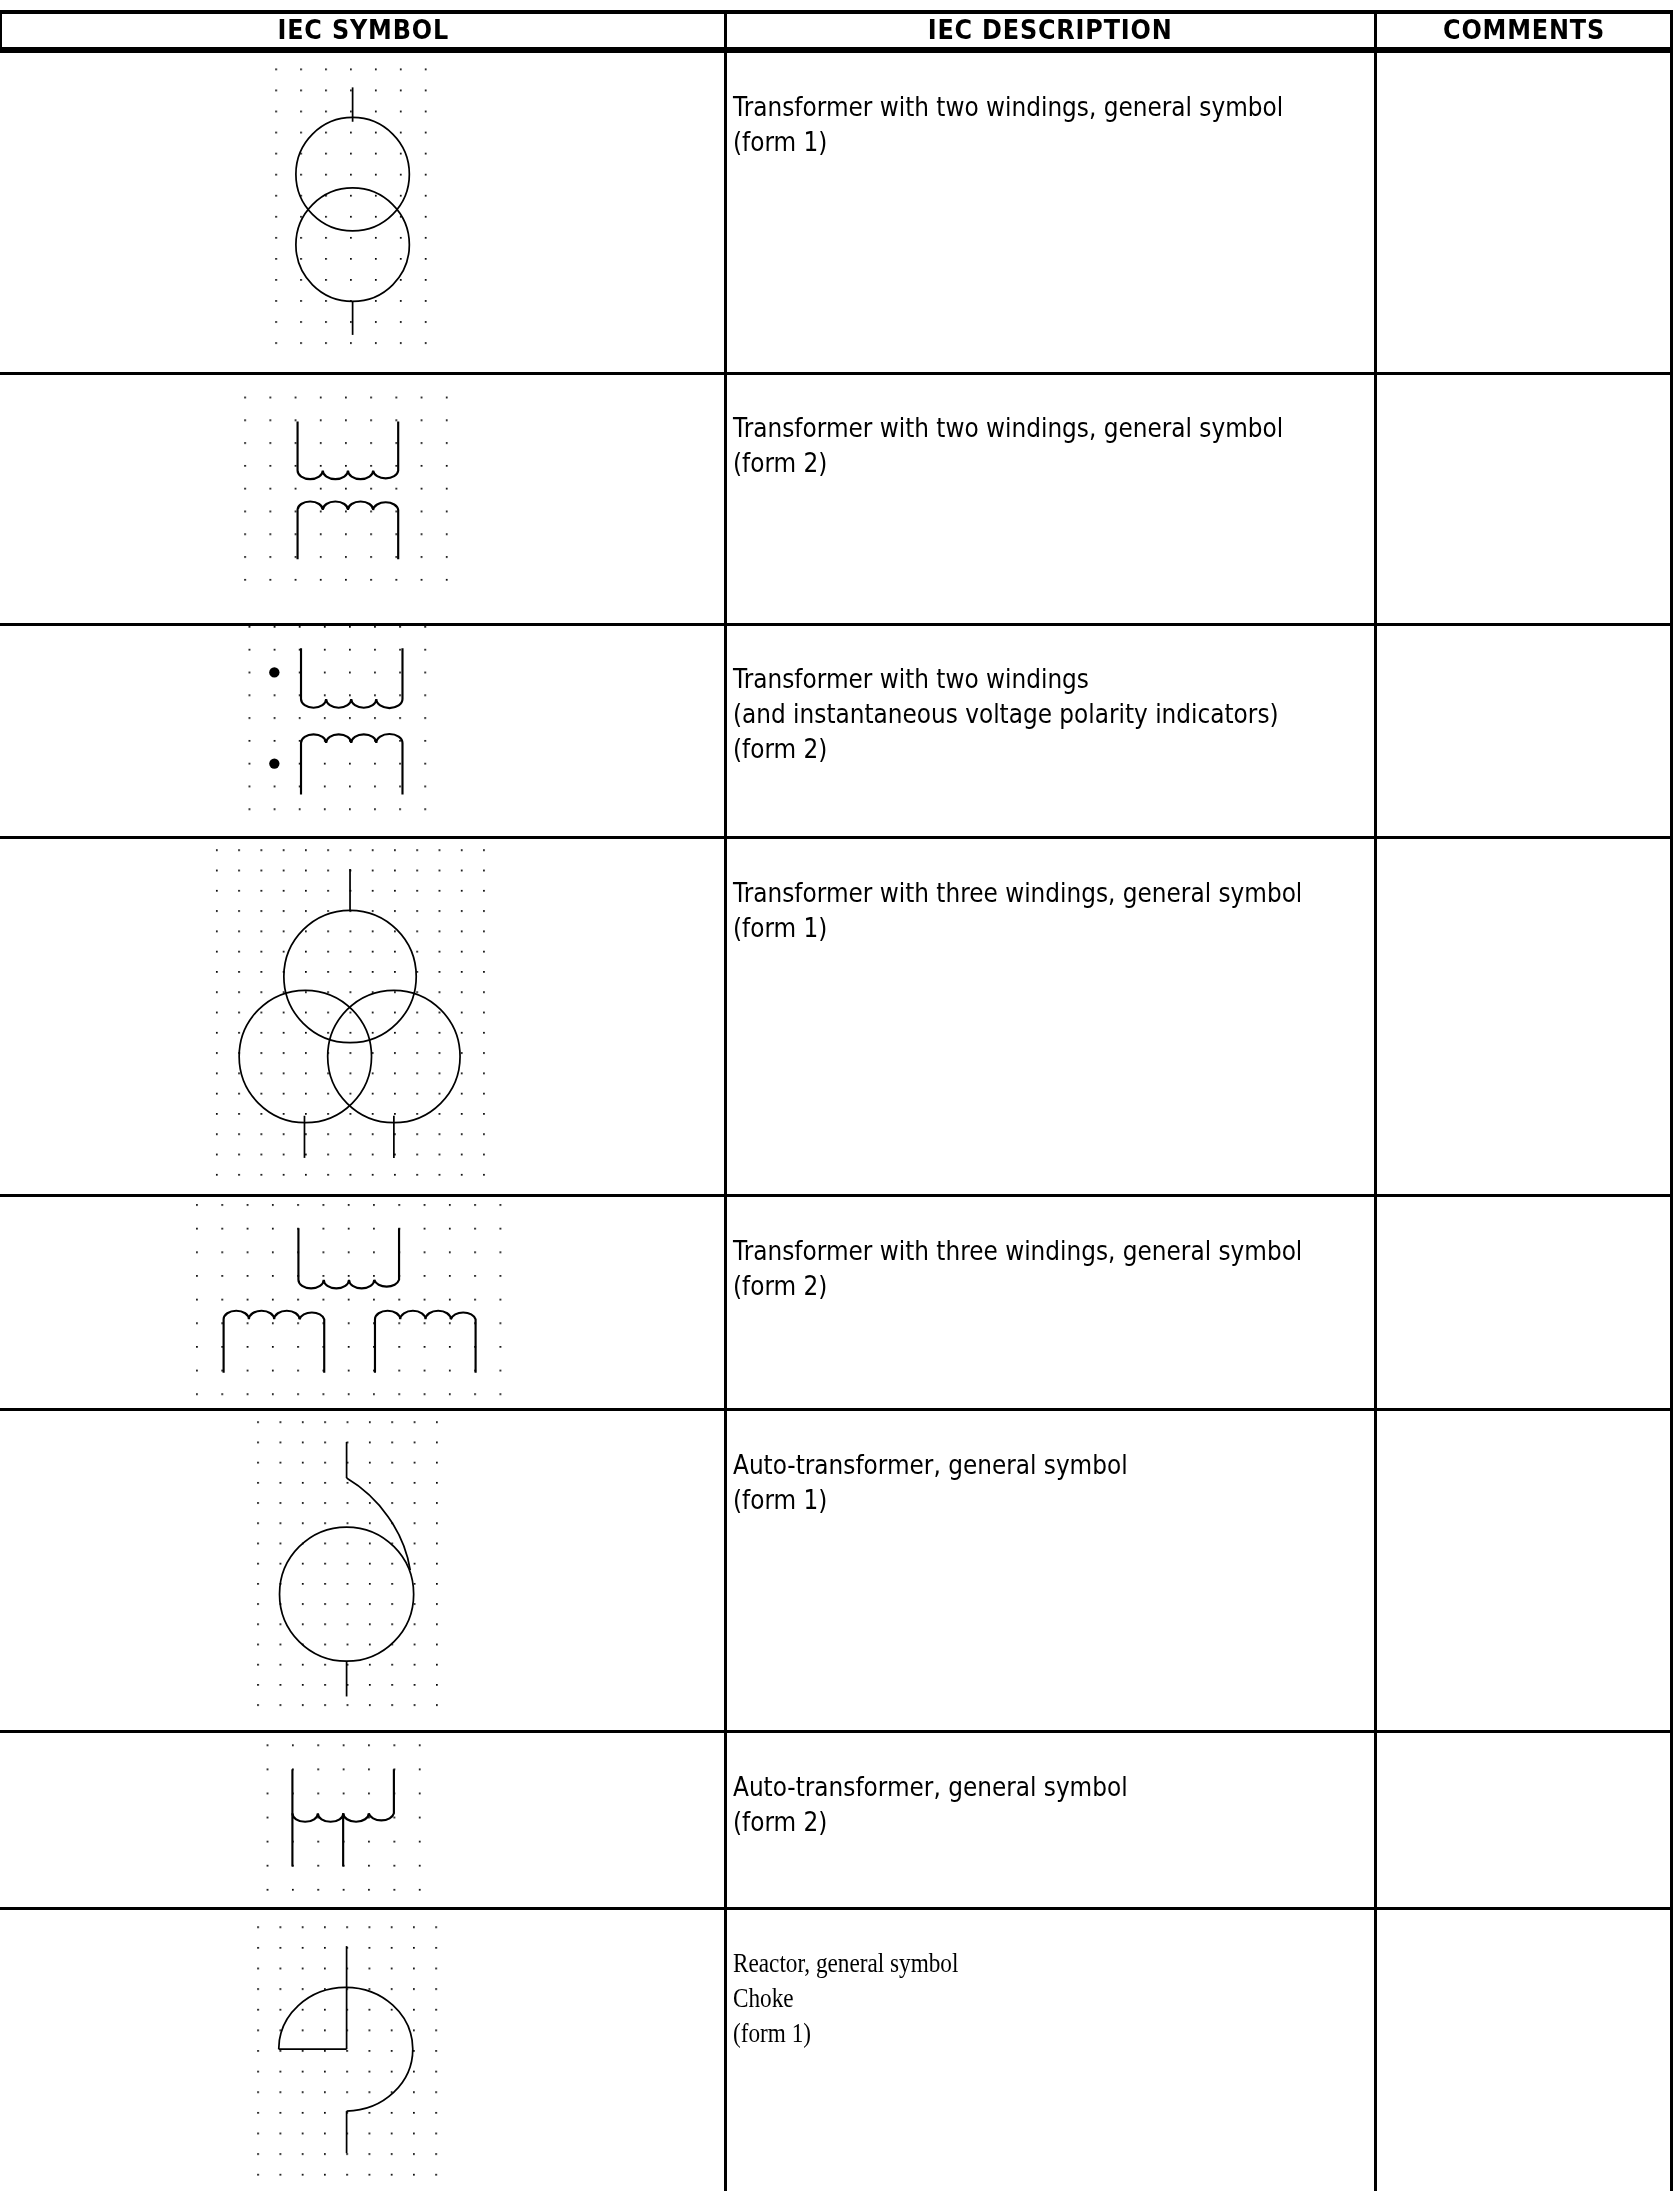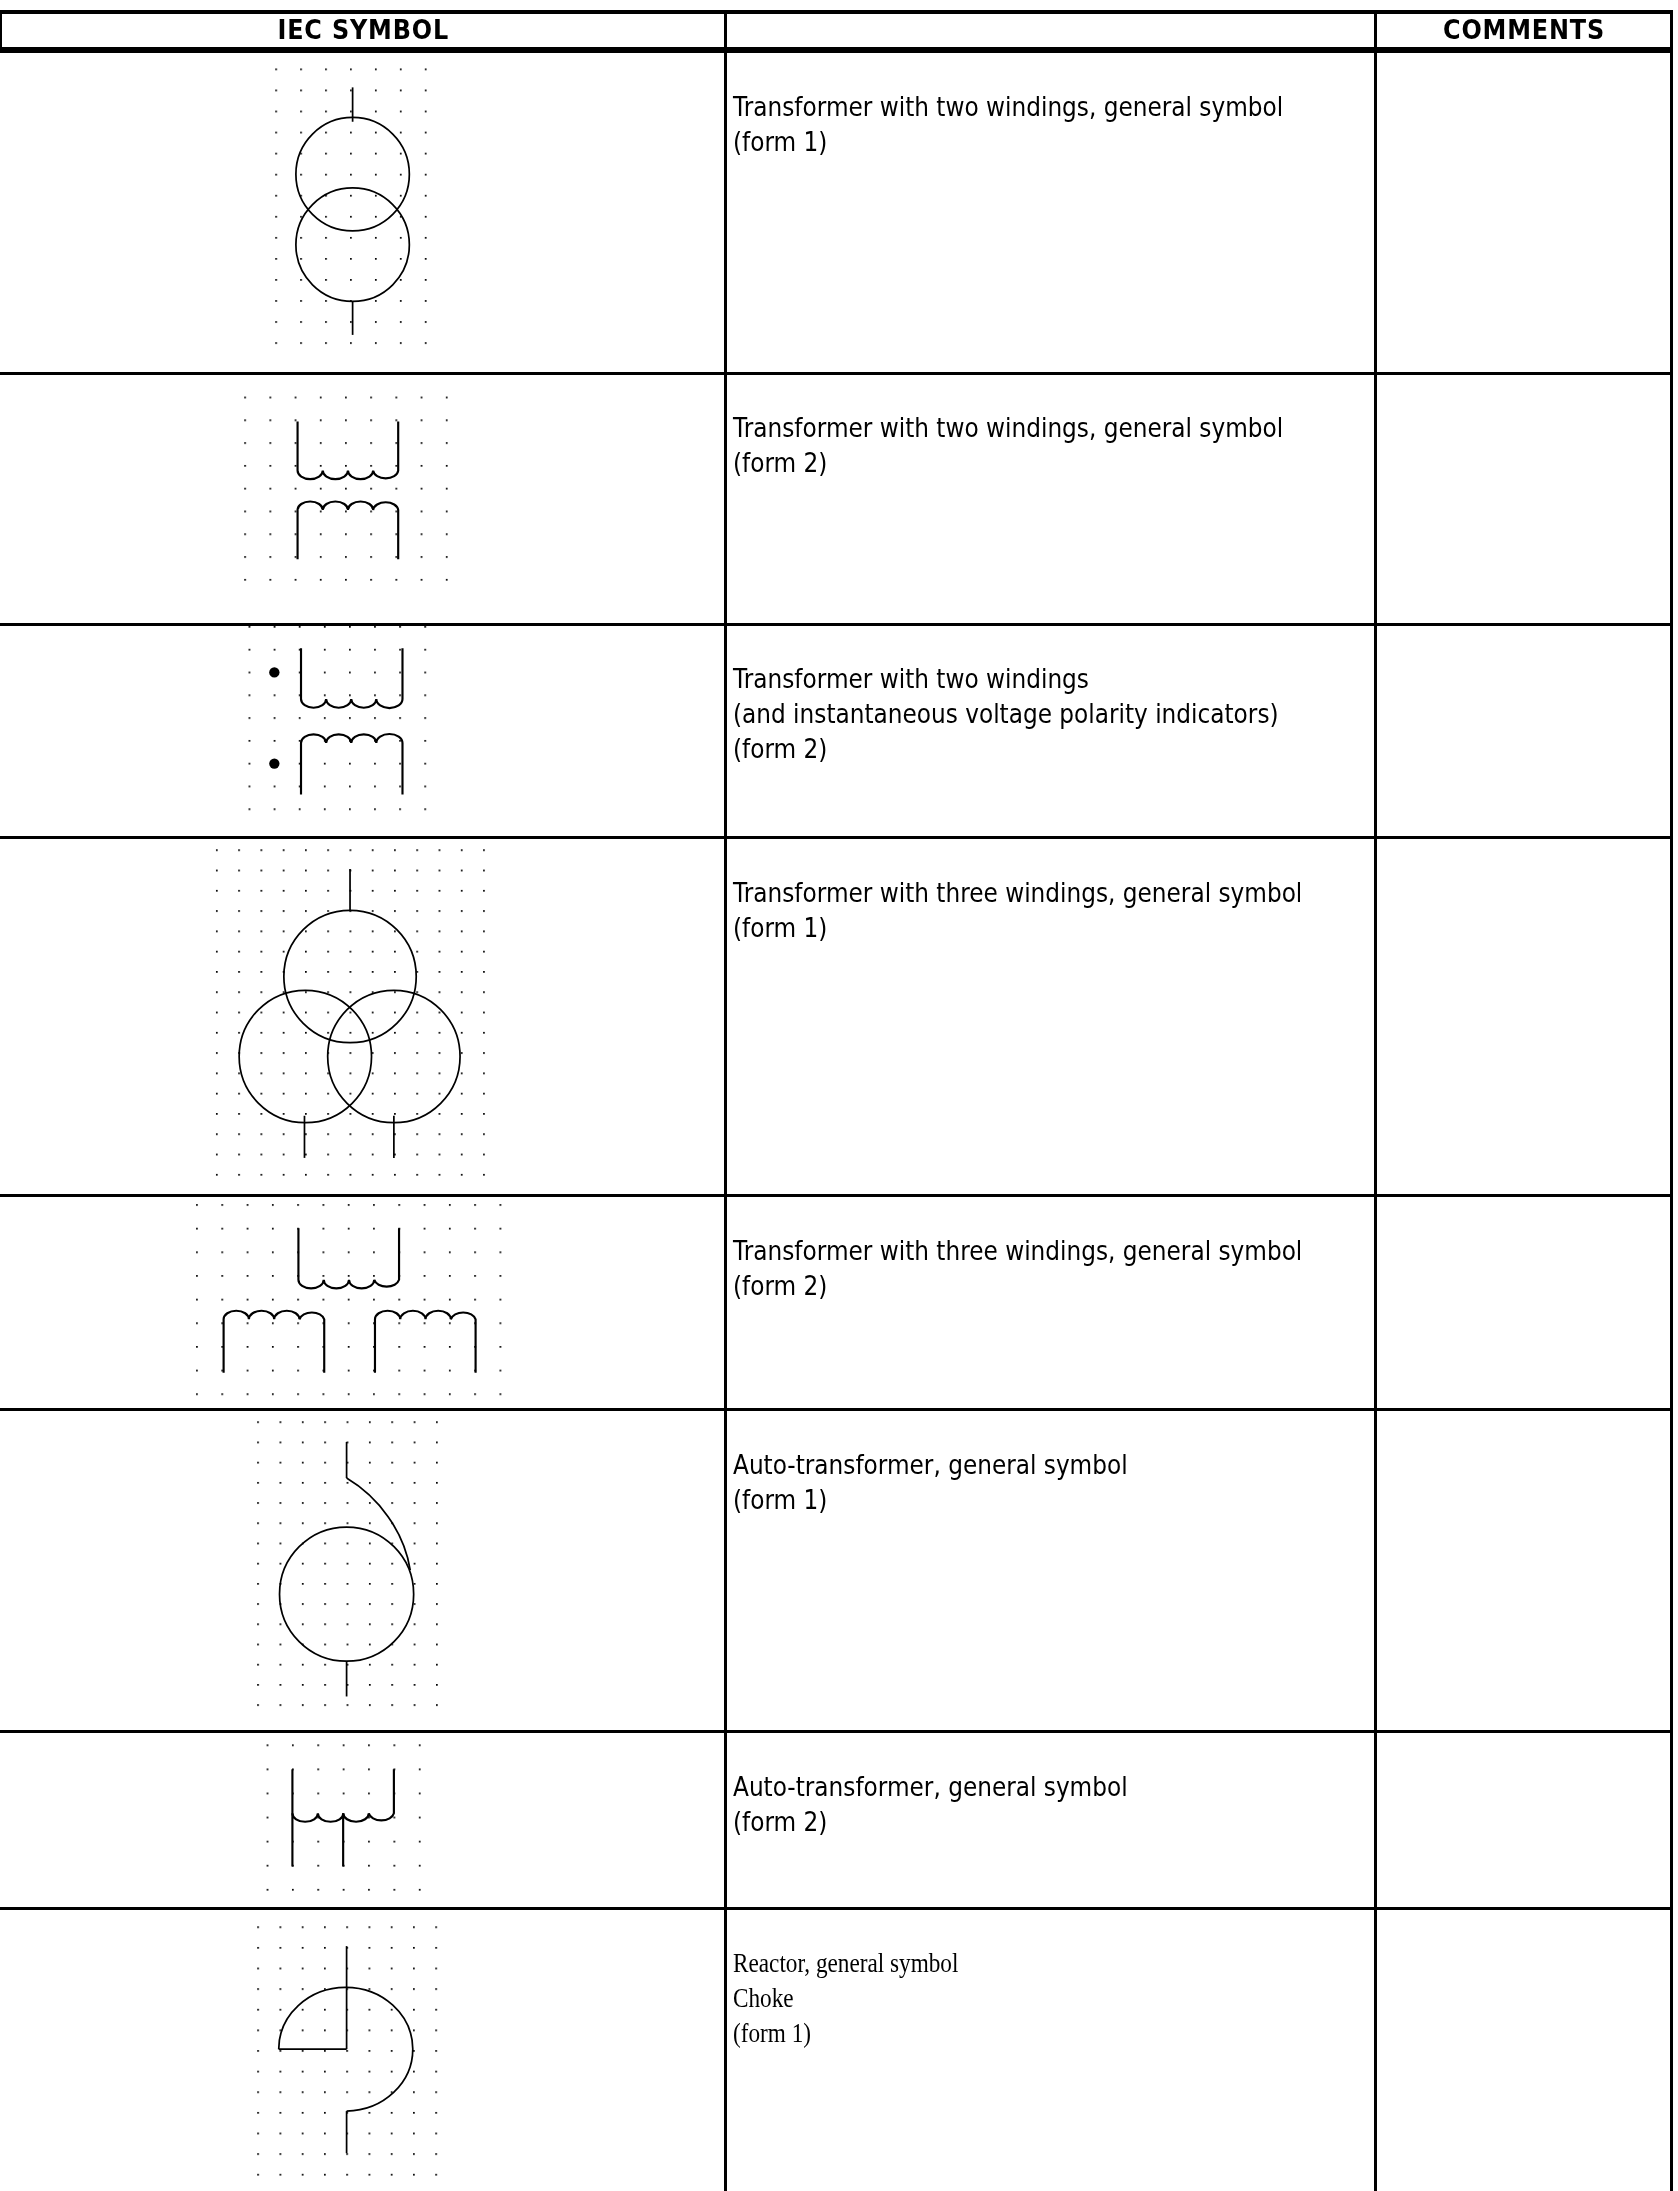--- a/index.html
+++ b/index.html
@@ -23,20 +23,21 @@
   svg.sym { position: absolute; left: 0; top: 0; }
   .dot { fill: #000; }
 </style>
 </head>
 <body>
 
 <div class="table">
 
   <div class="header">
     <div class="hcell" style="left:0;width:723px;"><span>IEC SYMBOL</span></div>
+    <div class="hcell" style="left:725px;width:647px;"><span>IEC DESCRIPTION</span></div>
     <div class="hcell" style="left:1375px;width:294px;text-align:center;"><span>COMMENTS</span></div>
   </div>
 
   <div class="vline" style="left:724px;top:10.3px;width:2.6px;height:2181px;"></div>
   <div class="vline" style="left:1374px;top:10.3px;width:2.6px;height:2181px;"></div>
   <div class="vline" style="left:1670px;top:10.3px;width:2.6px;height:2181px;"></div>
 
   <div class="hline" style="top:372px;"></div>
   <div class="hline" style="top:623px;"></div>
   <div class="hline" style="top:836px;"></div>

